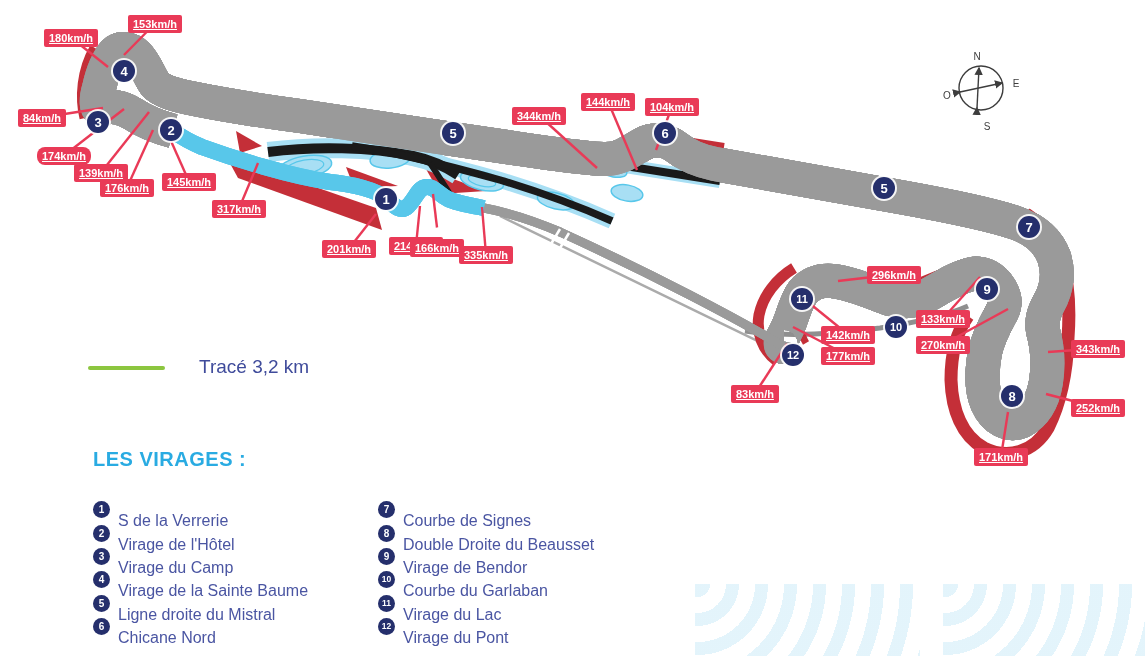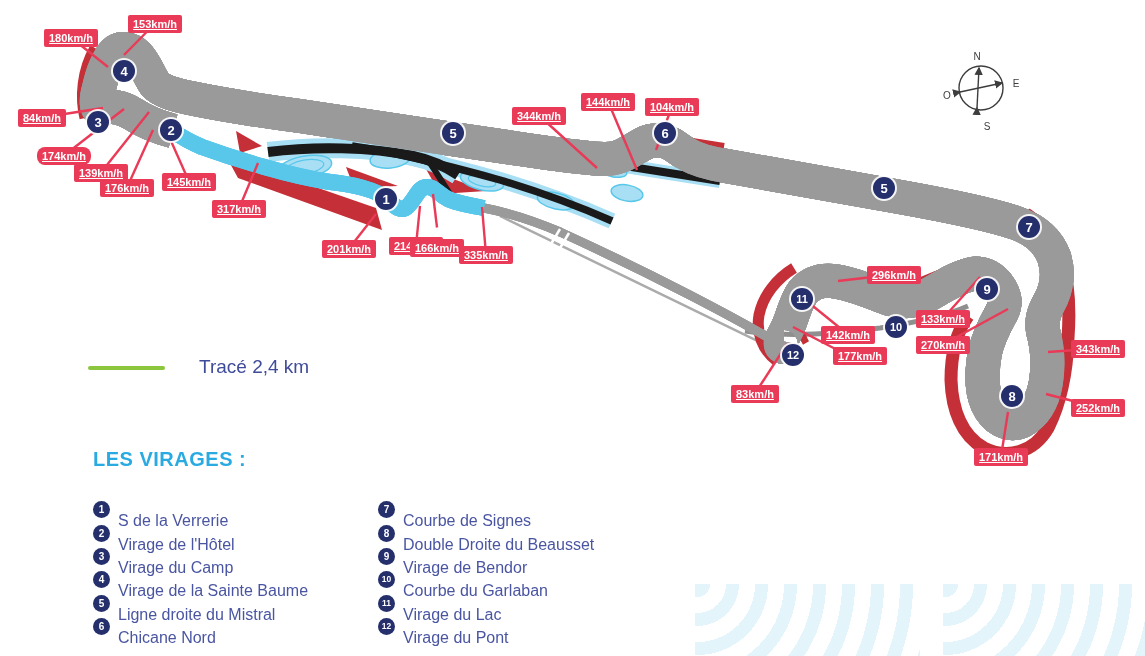--- a/index.html
+++ b/index.html
@@ -180,40 +180,40 @@
       <div class="speed-label" style="left: 581px; top: 93px;">144km/h</div>
       <div class="speed-label" style="left: 645px; top: 98px;">104km/h</div>
       <div class="speed-label" style="left: 867px; top: 266px;">296km/h</div>
       <div class="speed-label" style="left: 916px; top: 310px;">133km/h</div>
       <div class="speed-label" style="left: 916px; top: 336px;">270km/h</div>
       <div class="speed-label" style="left: 1071px; top: 340px;">343km/h</div>
       <div class="speed-label" style="left: 1071px; top: 399px;">252km/h</div>
       <div class="speed-label" style="left: 974px; top: 448px;">171km/h</div>
       <div class="speed-label" style="left: 731px; top: 385px;">83km/h</div>
       <div class="speed-label" style="left: 821px; top: 326px;">142km/h</div>
-      <div class="speed-label" style="left: 821px; top: 347px; margin-left: 12px;">177km/h</div>
+      <div class="speed-label" style="left: 821px; top: 347px;">177km/h</div>
     </div>
   <div id="badges">
       <div class="track-badge" style="left: 386px; top: 199px;">1</div>
       <div class="track-badge" style="left: 171px; top: 130px;">2</div>
       <div class="track-badge" style="left: 98px; top: 122px;">3</div>
       <div class="track-badge" style="left: 124px; top: 71px;">4</div>
       <div class="track-badge" style="left: 453px; top: 133px;">5</div>
       <div class="track-badge" style="left: 884px; top: 188px;">5</div>
       <div class="track-badge" style="left: 665px; top: 133px;">6</div>
       <div class="track-badge" style="left: 1029px; top: 227px;">7</div>
       <div class="track-badge" style="left: 1012px; top: 396px;">8</div>
       <div class="track-badge" style="left: 987px; top: 289px;">9</div>
       <div class="track-badge two" style="left: 896px; top: 327px;">10</div>
       <div class="track-badge two" style="left: 802px; top: 299px;">11</div>
       <div class="track-badge two" style="left: 793px; top: 355px;">12</div>
     </div>
 
   <div class="legend-line"></div>
-  <div class="legend-text">Tracé 2,4 km</div>
+  <div class="legend-text">Tracé 3,2 km</div>
 
   <div class="virages-title">LES VIRAGES :</div>
   <div class="turn-col" id="turn-col-1" style="left:93px;">
       <div class="turn-row">
         <span class="turn-badge">1</span>
         <span class="turn-name">S de la Verrerie</span>
       </div>
       <div class="turn-row">
         <span class="turn-badge">2</span>
         <span class="turn-name">Virage de l'Hôtel</span>

